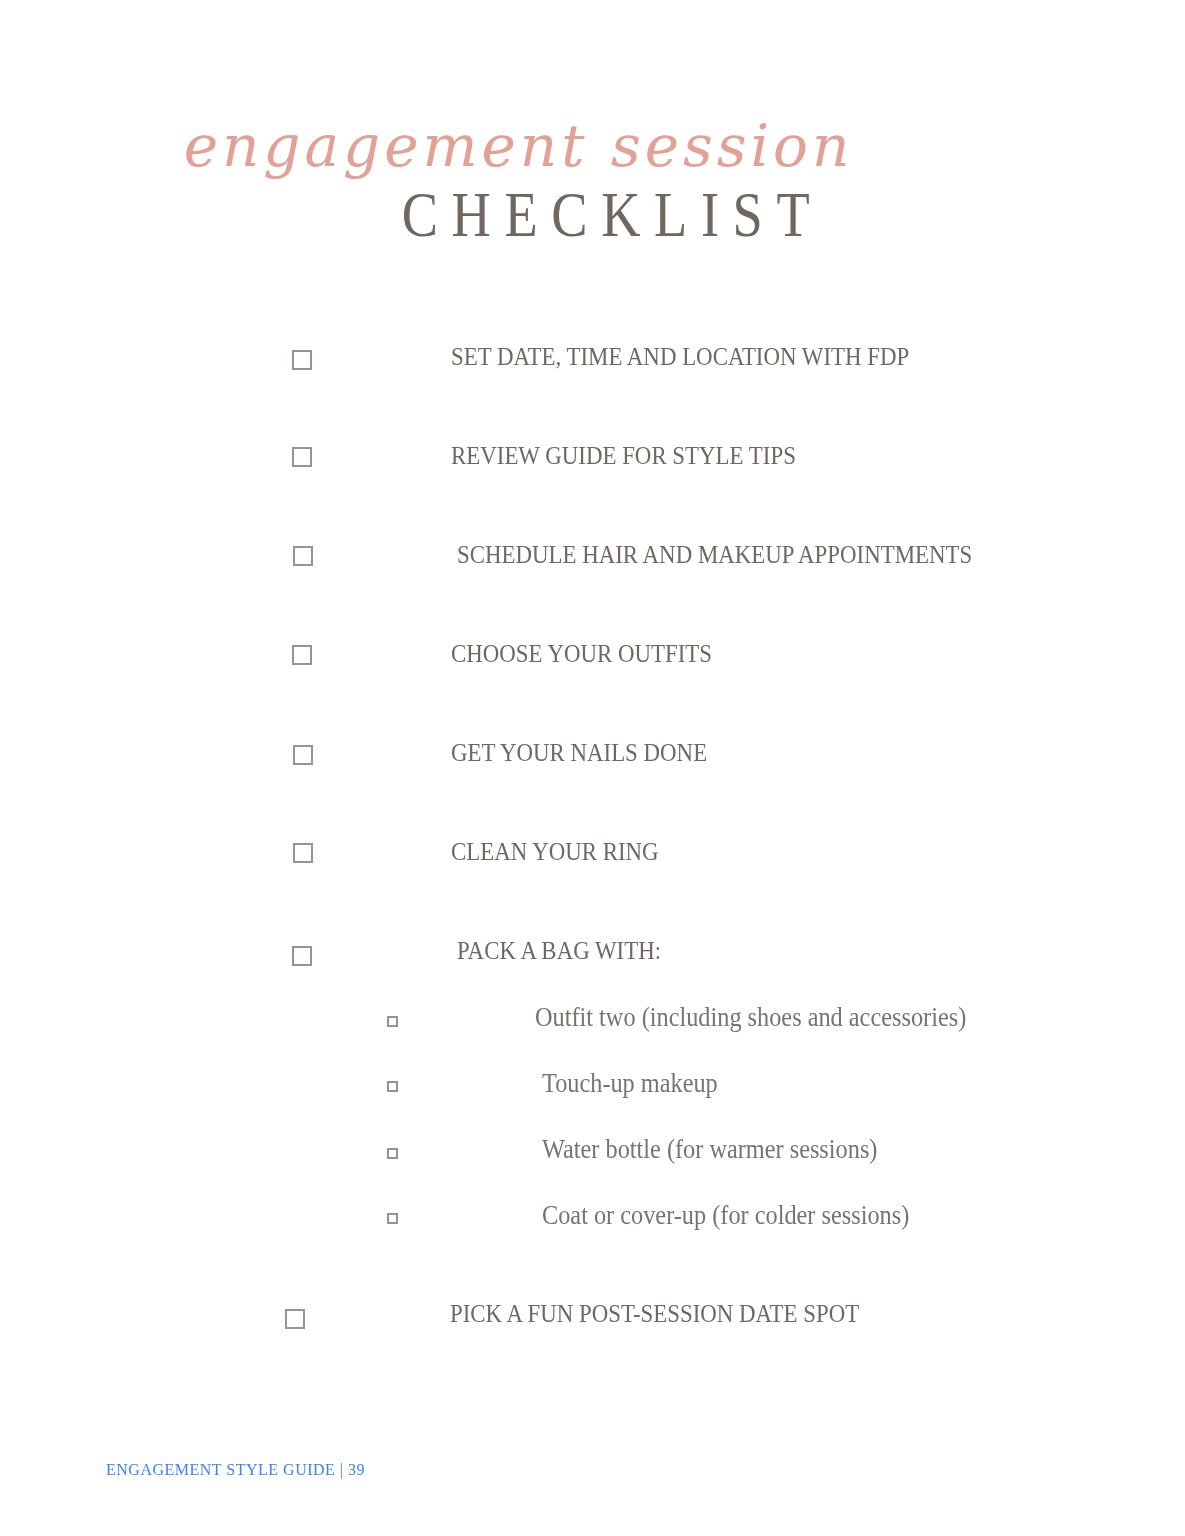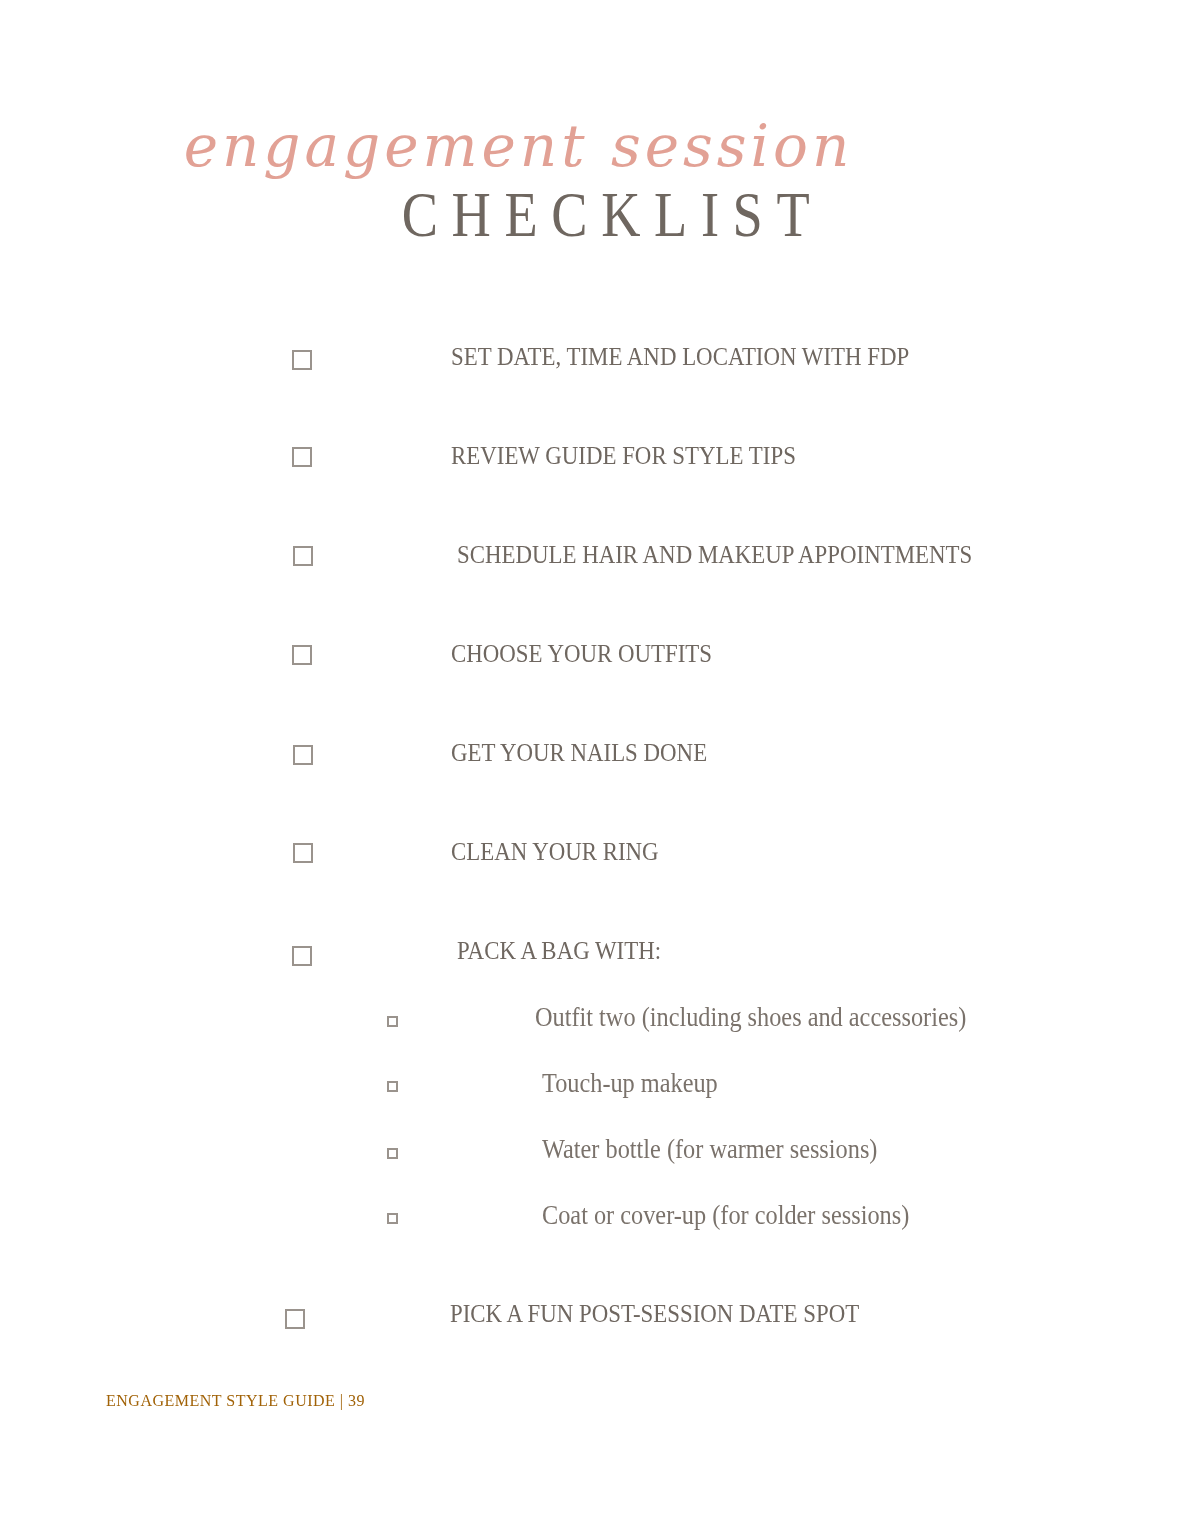--- a/index.html
+++ b/index.html
@@ -23,22 +23,22 @@
   }
   .label {
     position:absolute; white-space:nowrap; font-family:"Liberation Serif", serif;
     color:#6f6760; font-size:26px; transform:scaleX(0.88); transform-origin:left center;
   }
   .sublabel {
     position:absolute; white-space:nowrap; font-family:"Liberation Serif", serif;
     color:#7a726b; font-size:27px; transform:scaleX(0.9); transform-origin:left center;
   }
   .footer {
-    position:absolute; left:106px; top:1392px; font-family:"Liberation Serif", serif;
-    font-size:16px; color:#a16207; letter-spacing:0.5px; white-space:nowrap;
+    position:absolute; left:106px; top:1461px; font-family:"Liberation Serif", serif;
+    font-size:16px; color:#3b82f6; letter-spacing:0.5px; white-space:nowrap;
   }
 </style>
 </head>
 <body>
 
 <div class="script-title">engagement session</div>
 <div class="main-title">CHECKLIST</div>
 
 <div>
   <div class="item">

